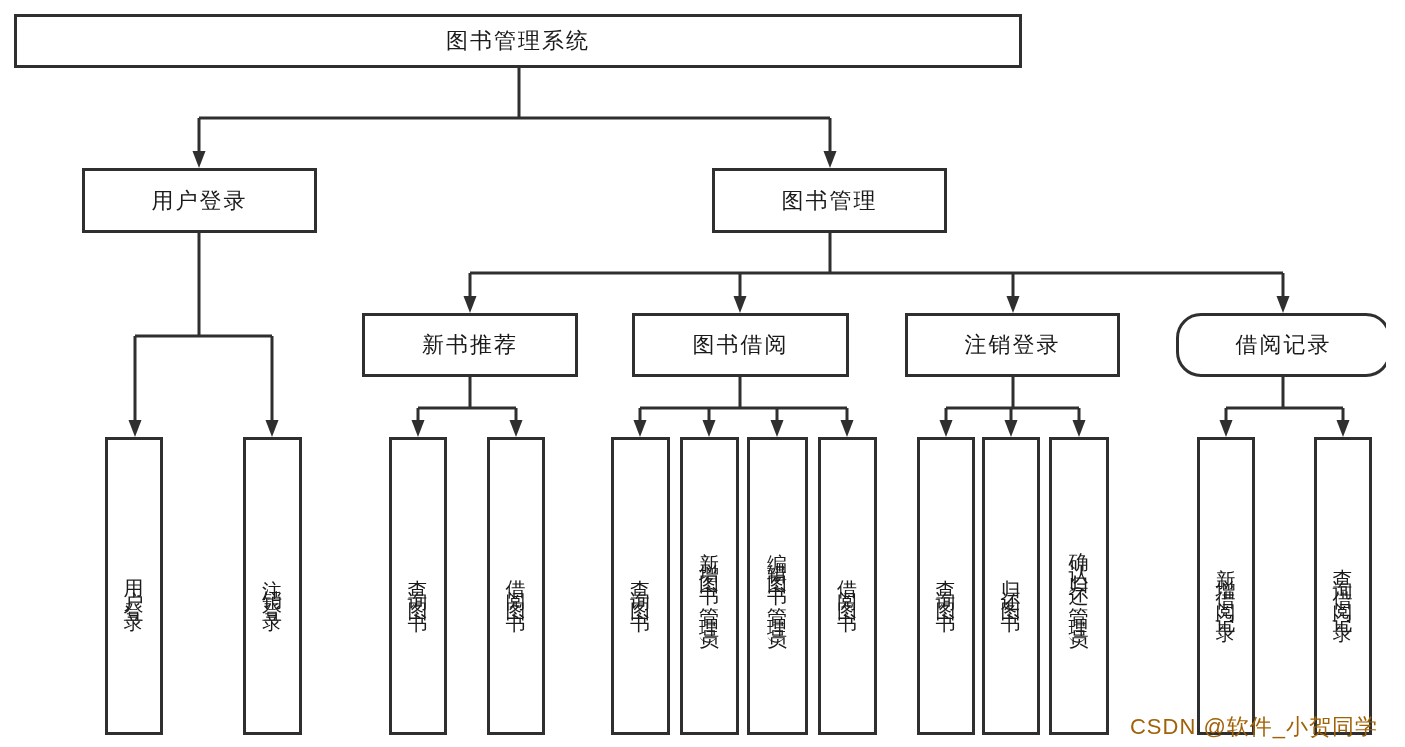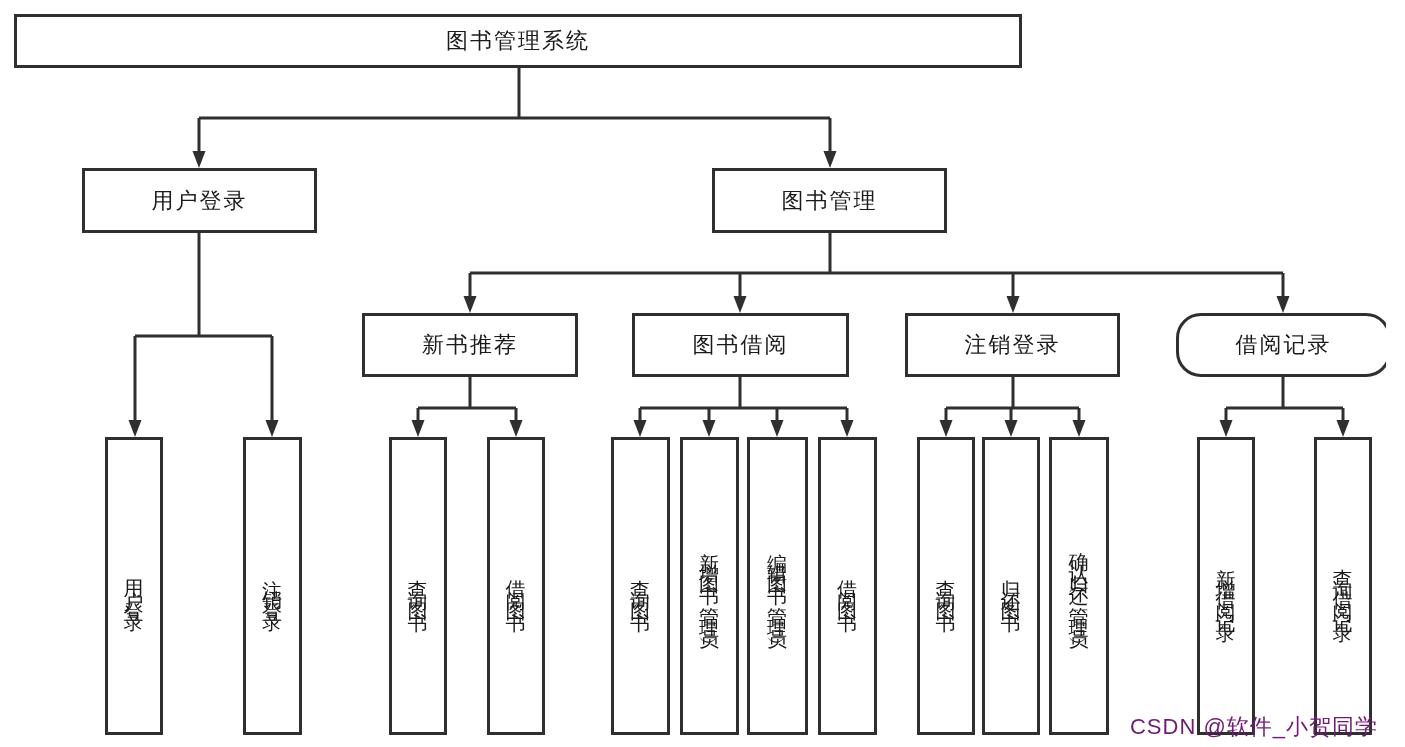--- a/index.html
+++ b/index.html
@@ -63,21 +63,21 @@
   .b-m2c0   { left: 917px;  top: 437px; width: 58px;  height: 298px; }
   .b-m2c1   { left: 982px;  top: 437px; width: 58px;  height: 298px; }
   .b-m2c2   { left: 1049px; top: 437px; width: 60px;  height: 298px; }
   .b-m3c0   { left: 1197px; top: 437px; width: 58px;  height: 298px; }
   .b-m3c1   { left: 1314px; top: 437px; width: 58px;  height: 298px; }
   .watermark {
     position: absolute;
     right: 8px;
     bottom: 5px;
     font-size: 22px;
-    color: #701a75;
+    color: #a16207;
     letter-spacing: 1px;
     white-space: nowrap;
     z-index: 5;
   }
 </style>
 </head>
 <body>
 
 <div class="stage">
 

